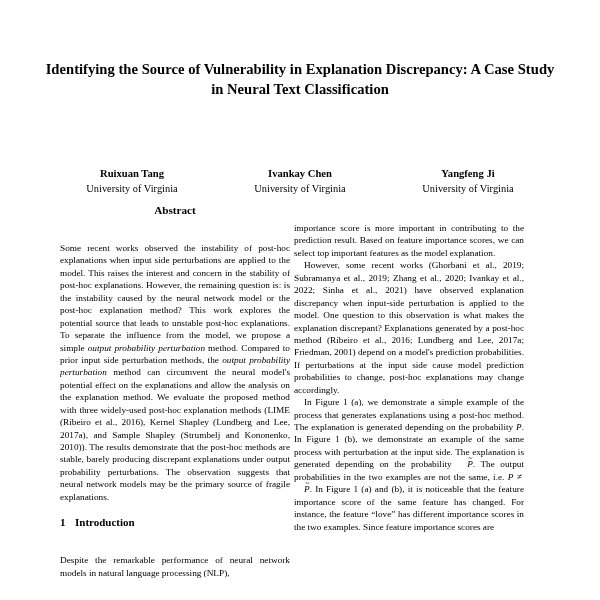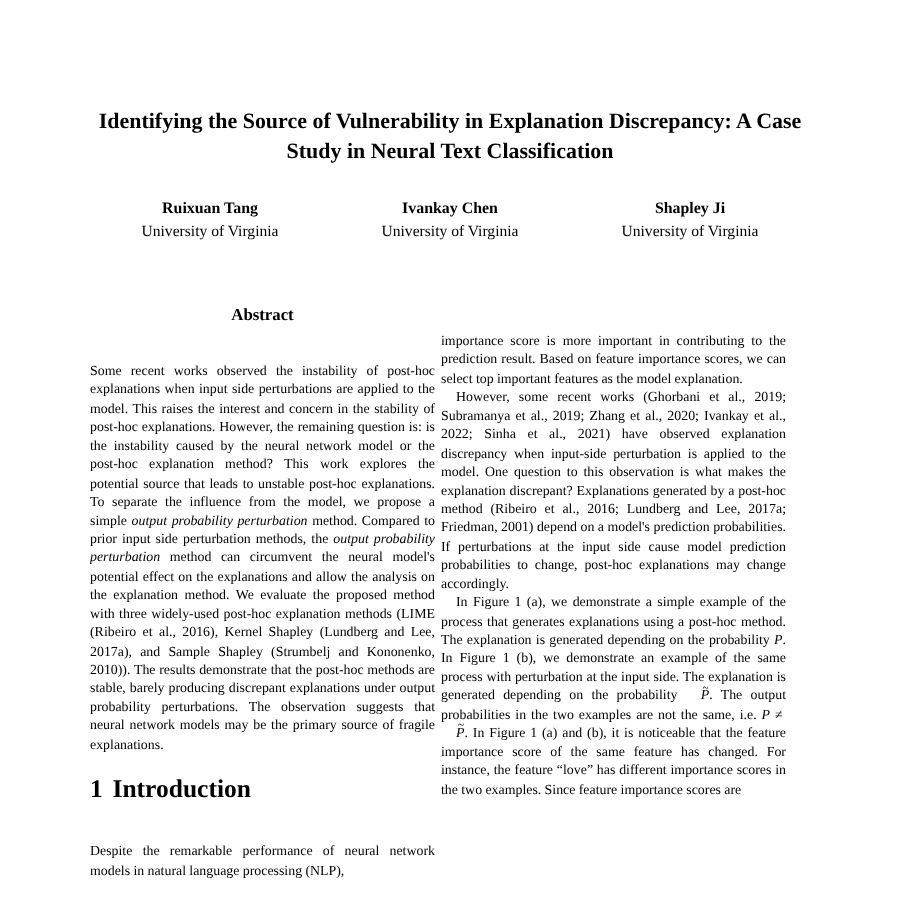--- a/index.html
+++ b/index.html
@@ -13,21 +13,21 @@
     overflow: hidden;
     font-family: "Liberation Serif", "DejaVu Serif", serif;
     color: #000000;
     -webkit-font-smoothing: antialiased;
   }
 
   .page {
     position: relative;
     width: 600px;
     height: 600px;
-    padding: 12px;
+    padding: 0;
     box-sizing: border-box;
     overflow: hidden;
   }
 
   
   .title-block {
     padding: 60px 42px 0 42px;
     text-align: center;
   }
   .paper-title {
@@ -42,20 +42,21 @@
   .authors {
     display: flex;
     justify-content: center;
     margin-top: 22px;
     padding: 0 48px;
   }
   .author {
     flex: 1 1 0;
     text-align: center;
     line-height: 1.32;
+    margin-top: 46px;
   }
   .author-name {
     font-size: 10.6px;
     font-weight: bold;
     display: block;
   }
   .author-affil {
     font-size: 10.4px;
     display: block;
     margin-top: 1px;
@@ -103,21 +104,21 @@
     hyphens: manual;
     word-spacing: -0.1px;
   }
   p.body-text + p.body-text {
     text-indent: 10px;
     margin-top: 0;
   }
   p.no-indent { text-indent: 0 !important; margin-top: 26px; }
 
   .section-head {
-    font-size: 17px;
+    font-size: 11px;
     font-weight: bold;
     margin: 13px 0 7px 0;
   }
   .section-num {
     display: inline-block;
     min-width: 15px;
   }
 
   i { }
   .math {
@@ -154,21 +155,21 @@
       <span class="author-name">Ruixuan Tang</span>
       <span class="author-affil">University of Virginia</span>
     </div>
 
     <div class="author">
       <span class="author-name">Ivankay Chen</span>
       <span class="author-affil">University of Virginia</span>
     </div>
 
     <div class="author">
-      <span class="author-name">Shapley Ji</span>
+      <span class="author-name">Yangfeng Ji</span>
       <span class="author-affil">University of Virginia</span>
     </div>
 
   </div>
 
   <div class="columns">
 
     <div class="col">
 
       <div class="abstract-head">Abstract</div>

